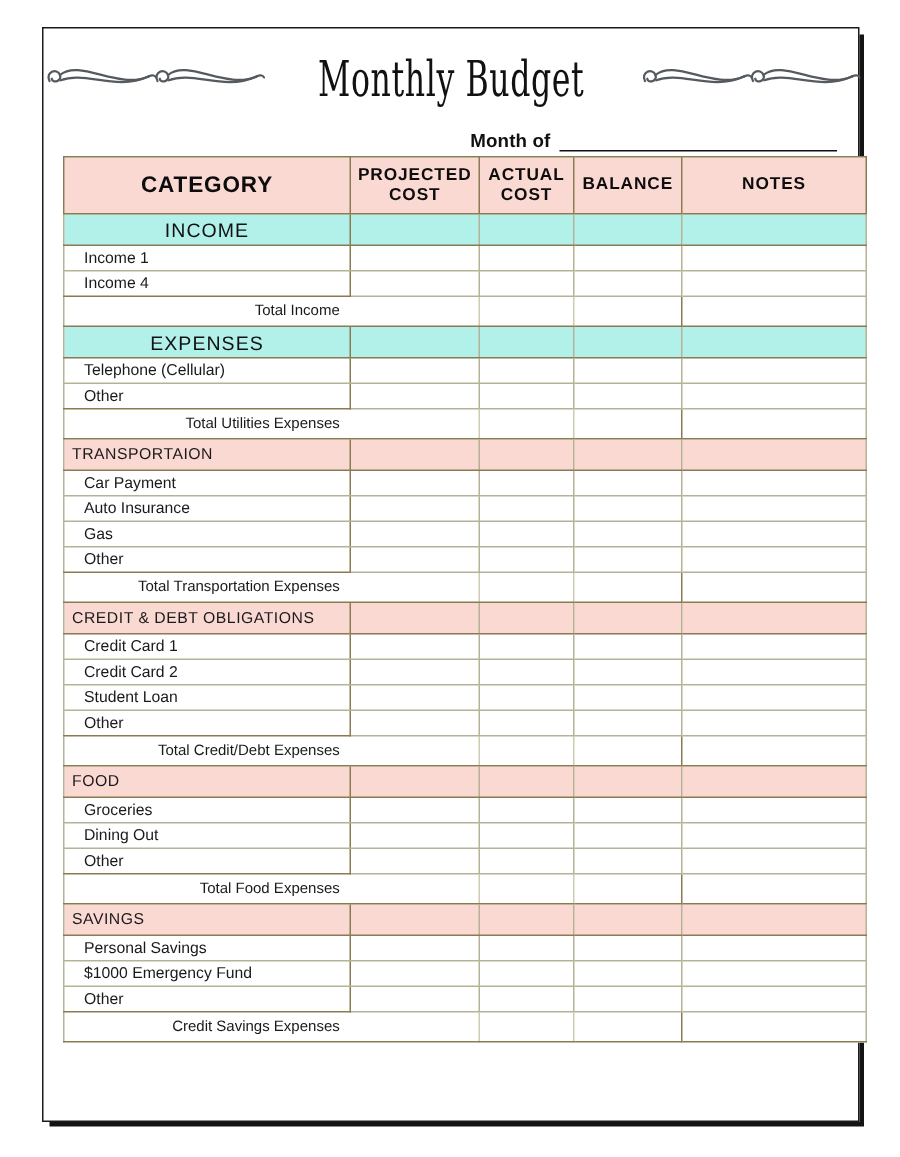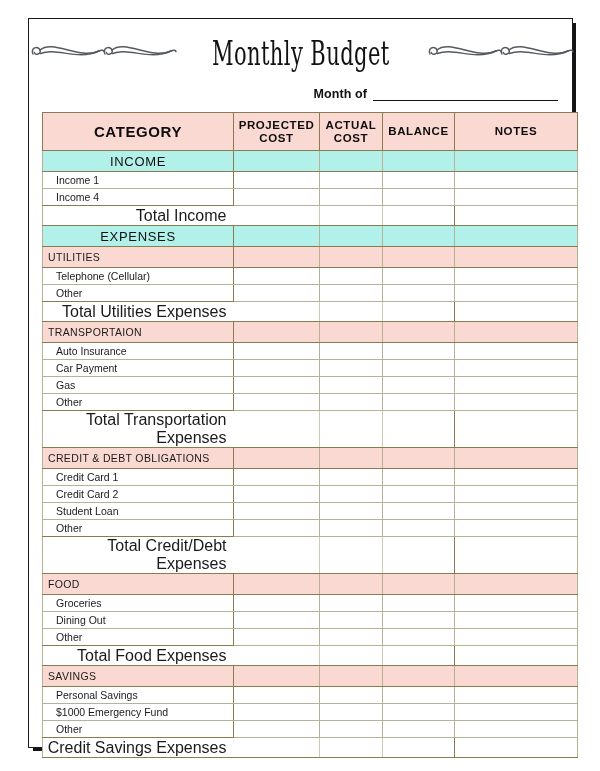--- a/index.html
+++ b/index.html
@@ -46,21 +46,21 @@
     transform-origin: center;
     font-weight: 400;
   }
 
   
   .month-row {
     display: flex;
     align-items: flex-end;
     justify-content: flex-end;
     padding-right: 14px;
-    margin-bottom: 11px;
+    margin-bottom: 3px;
     height: 18px;
   }
   .month-label {
     font-size: 12.5px;
     font-weight: bold;
     color: #111111;
     margin-right: 6px;
     letter-spacing: 0.1px;
   }
   .month-blank {
@@ -149,21 +149,21 @@
   
   tr.total td {
     height: 19px;
     background: #ffffff;
     border-top: 1.2px solid #8a7b52;
     border-bottom: 1.2px solid #8a7b52;
   }
   tr.total td.cat {
     text-align: right;
     padding-right: 7px;
-    font-size: 16px;
+    font-size: 10px;
     color: #1a1a1a;
     border-right: none;
   }
   tr.total td.t-proj { border-left: none; border-right: 0.8px solid #cfcbb2; }
   tr.total td.t-act  { border-right: 0.8px solid #cfcbb2; }
   tr.total td.t-bal  { border-right: 1.2px solid #8a7b52; }
 
   
   td.sep-right { border-right: 1.1px solid #8a7b52; }
   td.note-col  { border-left: 1.3px solid #8a7b52; }
@@ -266,27 +266,20 @@
             <td class="t-bal"></td>
             <td class="note-col edge-r"></td>
           </tr>
           <tr class="major">
             <td class="cat">EXPENSES</td>
             <td class="sep-right"></td>
             <td></td>
             <td class="sep-right"></td>
             <td class="note-col edge-r"></td>
           </tr>
-          <tr class="section">
-            <td class="cat">UTILITIES</td>
-            <td class="sep-right"></td>
-            <td></td>
-            <td class="sep-right"></td>
-            <td class="note-col edge-r"></td>
-          </tr>
           <tr class="item">
             <td class="cat">Telephone (Cellular)</td>
             <td class="sep-right"></td>
             <td></td>
             <td class="sep-right"></td>
             <td class="note-col edge-r"></td>
           </tr>
           <tr class="item last">
             <td class="cat">Other</td>
             <td class="sep-right"></td>
@@ -302,28 +295,28 @@
             <td class="note-col edge-r"></td>
           </tr>
           <tr class="section">
             <td class="cat">TRANSPORTAION</td>
             <td class="sep-right"></td>
             <td></td>
             <td class="sep-right"></td>
             <td class="note-col edge-r"></td>
           </tr>
           <tr class="item">
+            <td class="cat">Car Payment</td>
+            <td class="sep-right"></td>
+            <td></td>
+            <td class="sep-right"></td>
+            <td class="note-col edge-r"></td>
+          </tr>
+          <tr class="item">
             <td class="cat">Auto Insurance</td>
-            <td class="sep-right"></td>
-            <td></td>
-            <td class="sep-right"></td>
-            <td class="note-col edge-r"></td>
-          </tr>
-          <tr class="item">
-            <td class="cat">Car Payment</td>
             <td class="sep-right"></td>
             <td></td>
             <td class="sep-right"></td>
             <td class="note-col edge-r"></td>
           </tr>
           <tr class="item">
             <td class="cat">Gas</td>
             <td class="sep-right"></td>
             <td></td>
             <td class="sep-right"></td>

